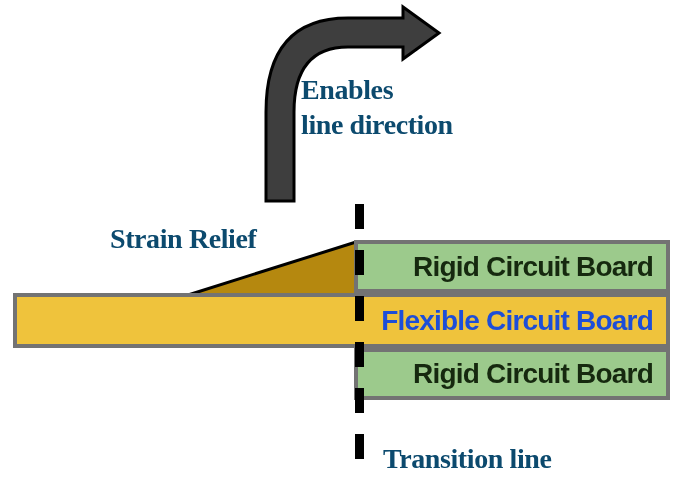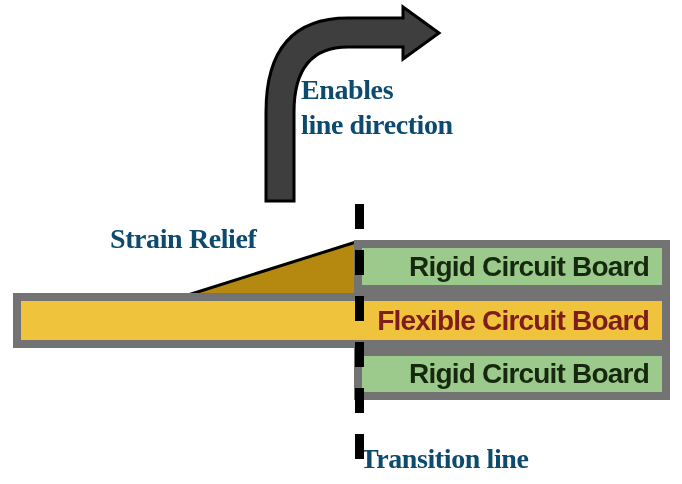--- a/index.html
+++ b/index.html
@@ -30,38 +30,38 @@
     font-weight: 700;
     color: #0c4a6e;
     font-size: 28px;
     letter-spacing: -0.4px;
     line-height: 35px;
     white-space: nowrap;
     font-family: Liberation Serif, serif;
   }
   .bend-label      { left: 301px; top: 72px; }
   .strain-label    { left: 110px; top: 224px; width: 176px; text-align: left; line-height: 30px; }
-  .transition-label{ left: 360px; top: 445px; line-height: 28px; }
+  .transition-label{ left: 383px; top: 445px; line-height: 28px; }
 
   .board {
     position: absolute;
     box-sizing: border-box;
-    border: 8px solid #737373;
+    border: 4px solid #737373;
     display: flex;
     align-items: center;
     justify-content: flex-end;
     padding-right: 13px;
     font-weight: 700;
     font-size: 28px;
     letter-spacing: -0.8px;
     white-space: nowrap;
     z-index: 2;
   }
   .board-rigid-top    { left: 354px; top: 240px; width: 316px; height: 53px; background: #9cca8c; color: #16290f; }
-  .board-flexible     { left: 13px;  top: 293px; width: 657px; height: 55px; background: #efc33c; color: #7f1d1d; }
+  .board-flexible     { left: 13px;  top: 293px; width: 657px; height: 55px; background: #efc33c; color: #1d4ed8; }
   .board-rigid-bottom { left: 354px; top: 348px; width: 316px; height: 52px; background: #9cca8c; color: #16290f; }
 
   .wedge-svg {
     position: absolute;
     left: 0; top: 0;
     width: 682px; height: 484px;
     z-index: 1;
     pointer-events: none;
   }
 

